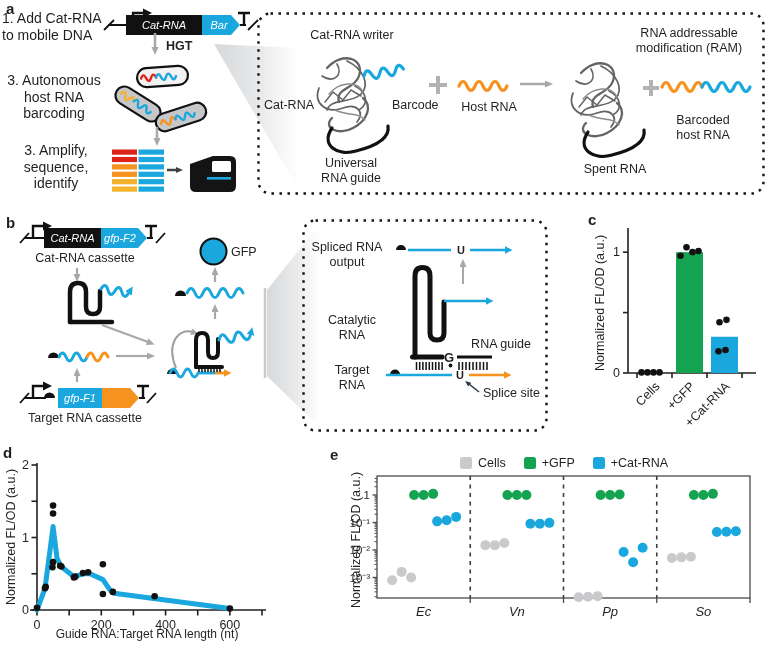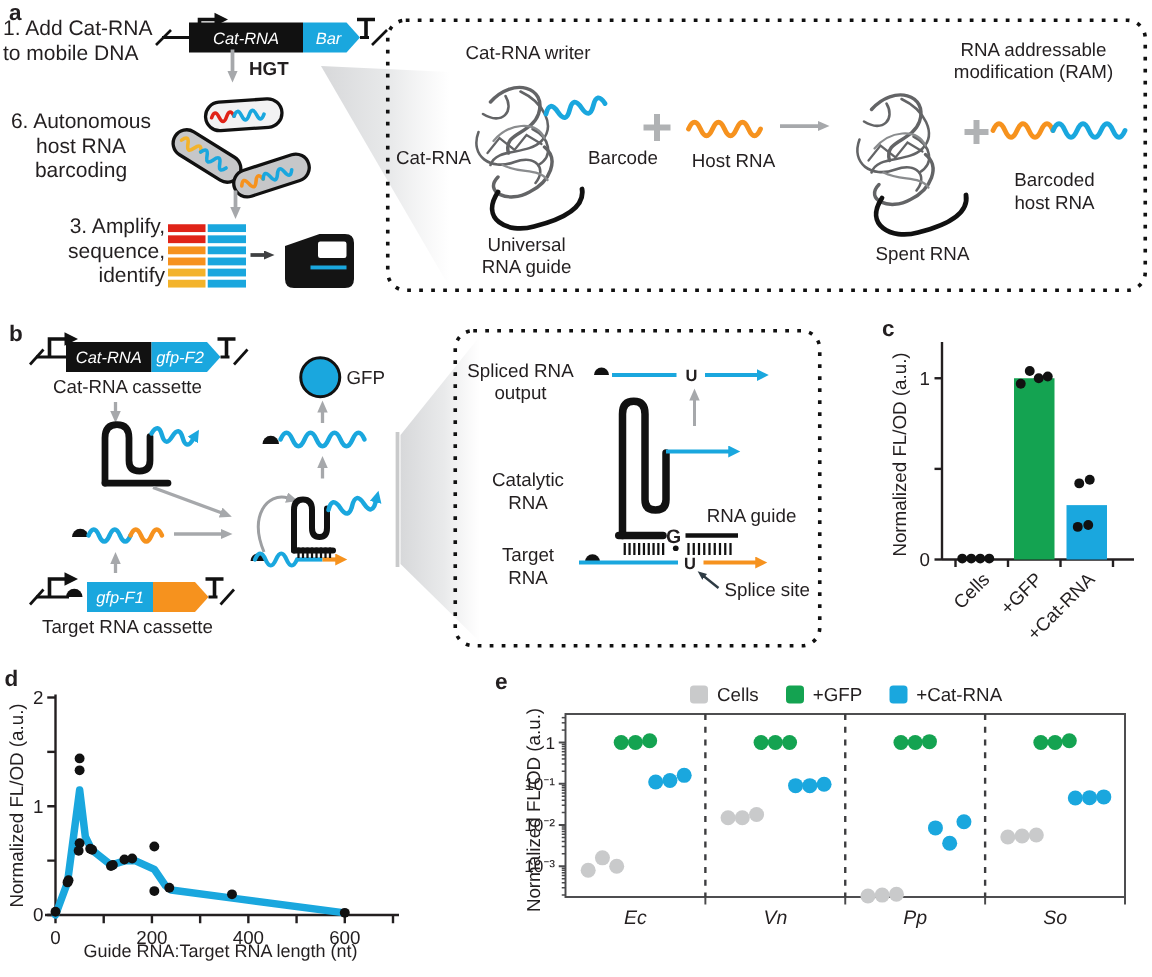--- a/index.html
+++ b/index.html
@@ -21,24 +21,24 @@
 <body>
 
 <div class="plabel" style="left:6px;top:0">a</div>
 <div class="plabel" style="left:6px;top:214px">b</div>
 <div class="plabel" style="left:588px;top:211px">c</div>
 <div class="plabel" style="left:3px;top:444px">d</div>
 <div class="plabel" style="left:330px;top:446px">e</div>
 
 <div class="step" style="left:2px;top:10px;width:106px">1. Add Cat-RNA
 to mobile DNA</div>
-<div class="step" style="left:2px;top:72px;width:104px;text-align:center">6. Autonomous
+<div class="step" style="left:2px;top:72px;width:104px;text-align:center">3. Autonomous
 host RNA
 barcoding</div>
-<div class="step" style="left:2px;top:142px;width:108px;text-align:right">3. Amplify,
+<div class="step" style="left:2px;top:142px;width:108px;text-align:center">3. Amplify,
 sequence,
 identify</div>
 
 <div class="ylab" style="left:515px;top:296px">Normalized FL/OD (a.u.)</div>
 <div class="ylab" style="left:-74px;top:530px">Normalized FL/OD (a.u.)</div>
 <div class="ylab" style="left:271px;top:533px">Normalized FL/OD (a.u.)</div>
 <div class="xlab" style="left:32px;top:627px;width:230px">Guide RNA:Target RNA length (nt)</div>
 
 <svg id="art-a" width="768" height="212" style="left:0;top:0">
   <defs>

